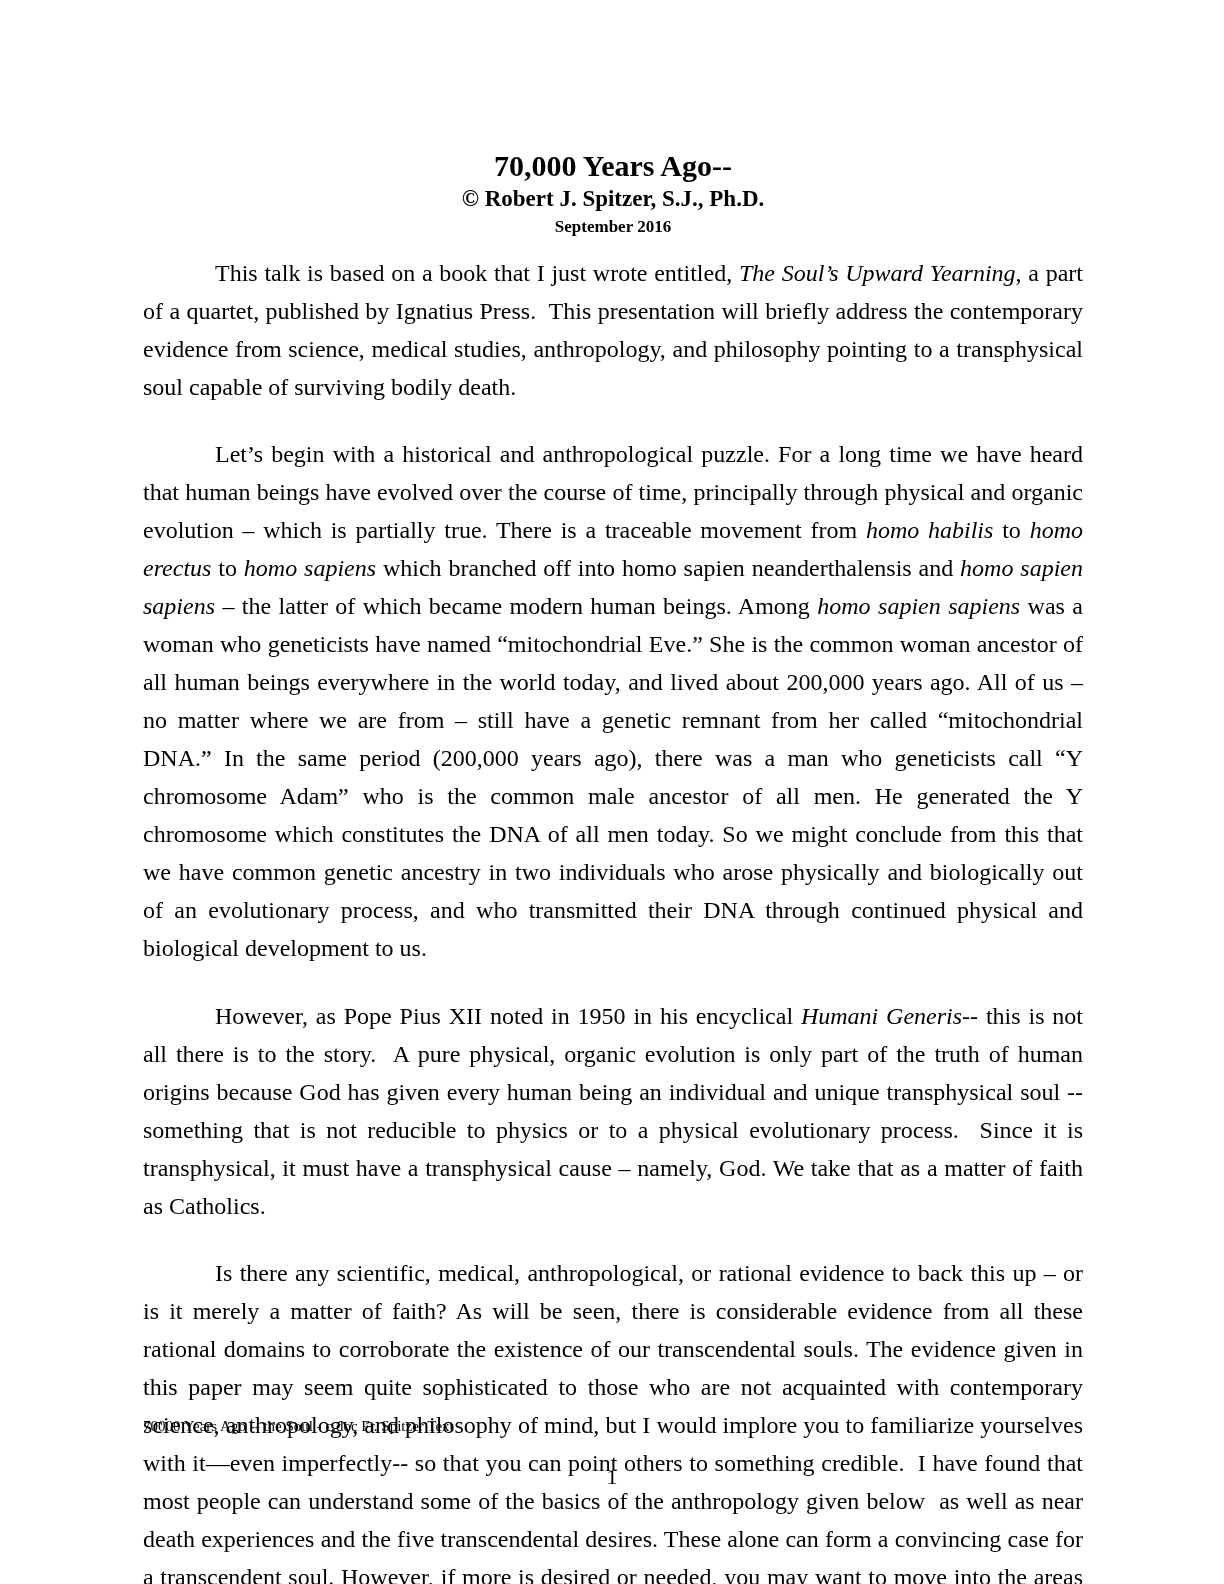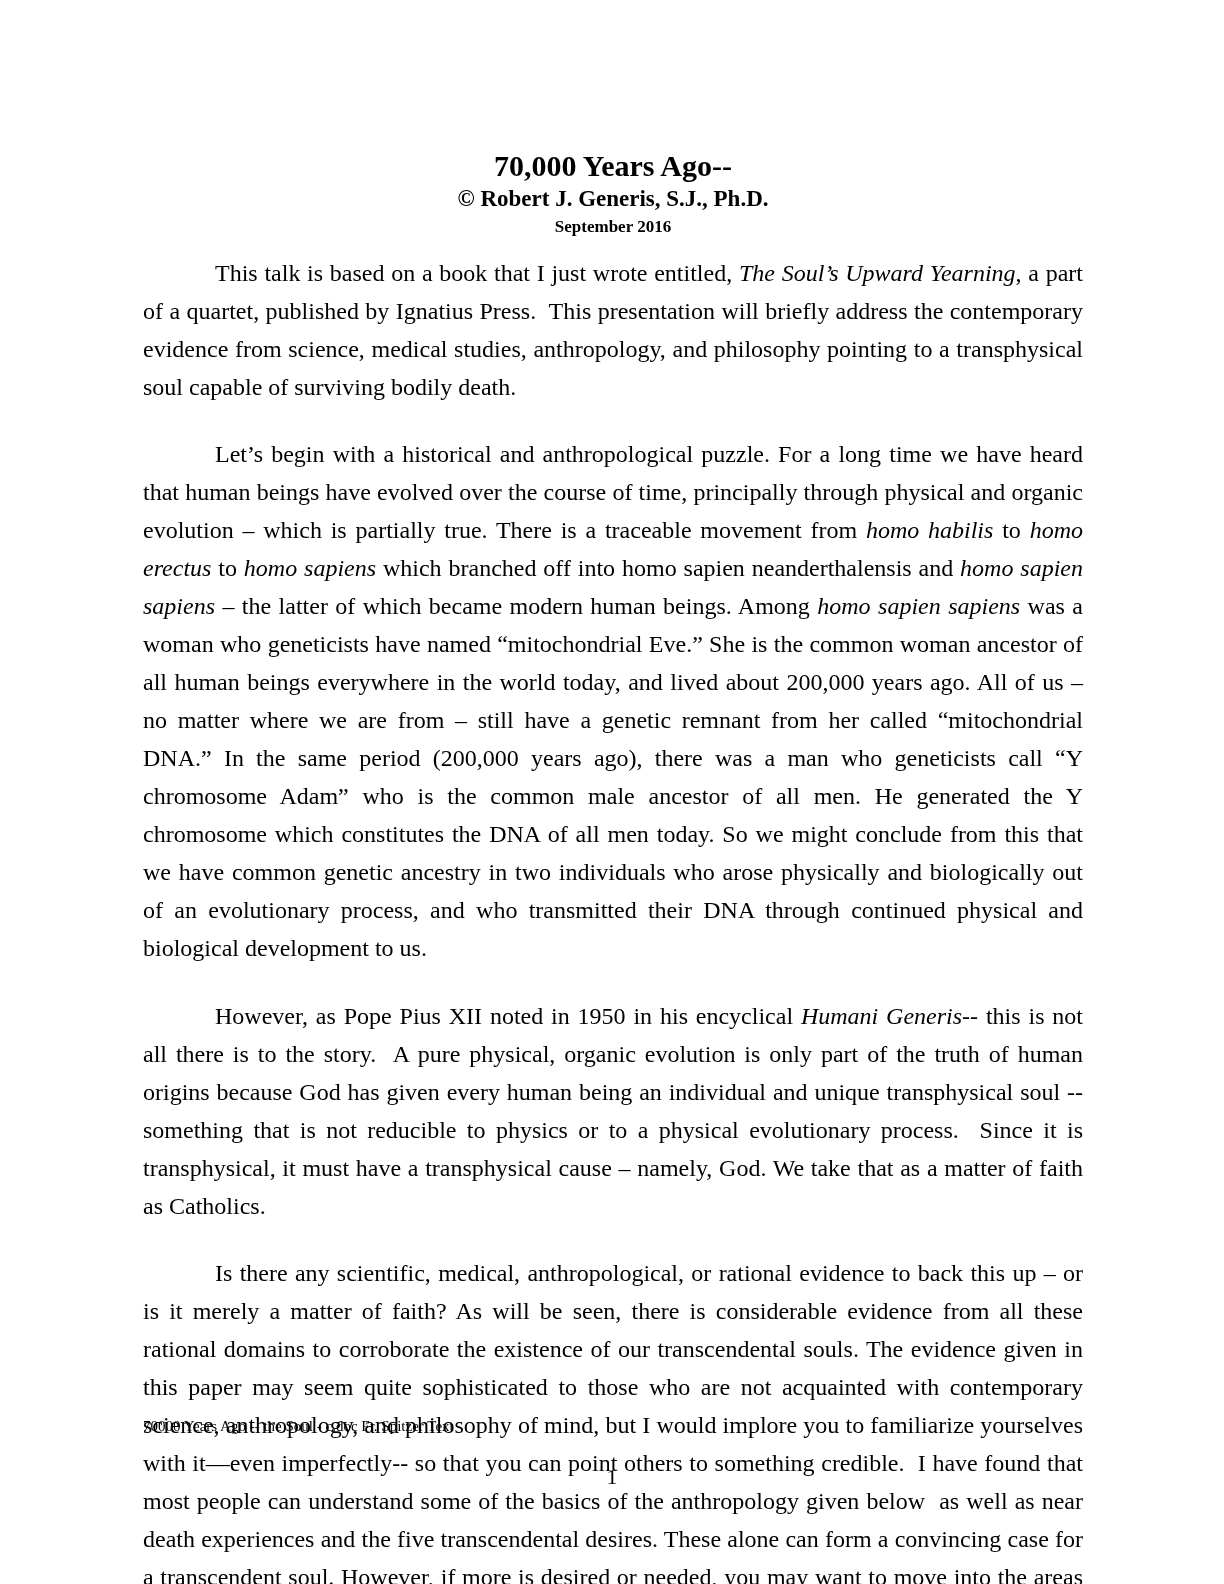--- a/index.html
+++ b/index.html
@@ -71,21 +71,21 @@
     line-height: 26px;
   }
 </style>
 </head>
 <body>
 
 <div class="page">
   <div class="content">
     <div class="title-block">
       <div class="title-line">70,000 Years Ago--</div>
-      <div class="byline">© Robert J. Generis, S.J., Ph.D.</div>
+      <div class="byline">© Robert J. Spitzer, S.J., Ph.D.</div>
       <div class="dateline">September 2016</div>
     </div>
     <div class="body-text">
       <p><span>This talk is based on a book that I just wrote entitled, </span><span style="font-style: italic;">The Soul’s Upward Yearning</span><span>, a part of a quartet, published by Ignatius Press.  This presentation will briefly address the contemporary evidence from science, medical studies, anthropology, and philosophy pointing to a transphysical soul capable of surviving bodily death.</span></p>
       <p><span>Let’s begin with a historical and anthropological puzzle. For a long time we have heard that human beings have evolved over the course of time, principally through physical and organic evolution – which is partially true. There is a traceable movement from </span><span style="font-style: italic;">homo habilis</span><span> to </span><span style="font-style: italic;">homo erectus</span><span> to </span><span style="font-style: italic;">homo sapiens</span><span> which branched off into homo sapien neanderthalensis and </span><span style="font-style: italic;">homo sapien sapiens</span><span> – the latter of which became modern human beings. Among </span><span style="font-style: italic;">homo sapien sapiens</span><span> was a woman who geneticists have named “mitochondrial Eve.” She is the common woman ancestor of all human beings everywhere in the world today, and lived about 200,000 years ago. All of us – no matter where we are from – still have a genetic remnant from her called “mitochondrial DNA.” In the same period (200,000 years ago), there was a man who geneticists call “Y chromosome Adam” who is the common male ancestor of all men. He generated the Y chromosome which constitutes the DNA of all men today. So we might conclude from this that we have common genetic ancestry in two individuals who arose physically and biologically out of an evolutionary process, and who transmitted their DNA through continued physical and biological development to us.</span></p>
       <p><span>However, as Pope Pius XII noted in 1950 in his encyclical </span><span style="font-style: italic;">Humani Generis</span><span>-- this is not all there is to the story.  A pure physical, organic evolution is only part of the truth of human origins because God has given every human being an individual and unique transphysical soul -- something that is not reducible to physics or to a physical evolutionary process.  Since it is transphysical, it must have a transphysical cause – namely, God. We take that as a matter of faith as Catholics.</span></p>
       <p><span>Is there any scientific, medical, anthropological, or rational evidence to back this up – or is it merely a matter of faith? As will be seen, there is considerable evidence from all these rational domains to corroborate the existence of our transcendental souls. The evidence given in this paper may seem quite sophisticated to those who are not acquainted with contemporary science, anthropology, and philosophy of mind, but I would implore you to familiarize yourselves with it—even imperfectly-- so that you can point others to something credible.  I have found that most people can understand some of the basics of the anthropology given below  as well as near death experiences and the five transcendental desires. These alone can form a convincing case for a transcendent soul. However, if more is desired or needed, you may want to move into the areas of Gödel’s Proof (mathematics), Heuristic notions (philosophy of mind-- Kant Lonergan and Eccles) and self-consciousness (philosophy of mind--Chalmers). Give it your</span></p>
     </div>
   </div>
   <div class="footer-line">70000 Years Ago -- the Soul - c.doc Fr. Spitzer Text</div>

